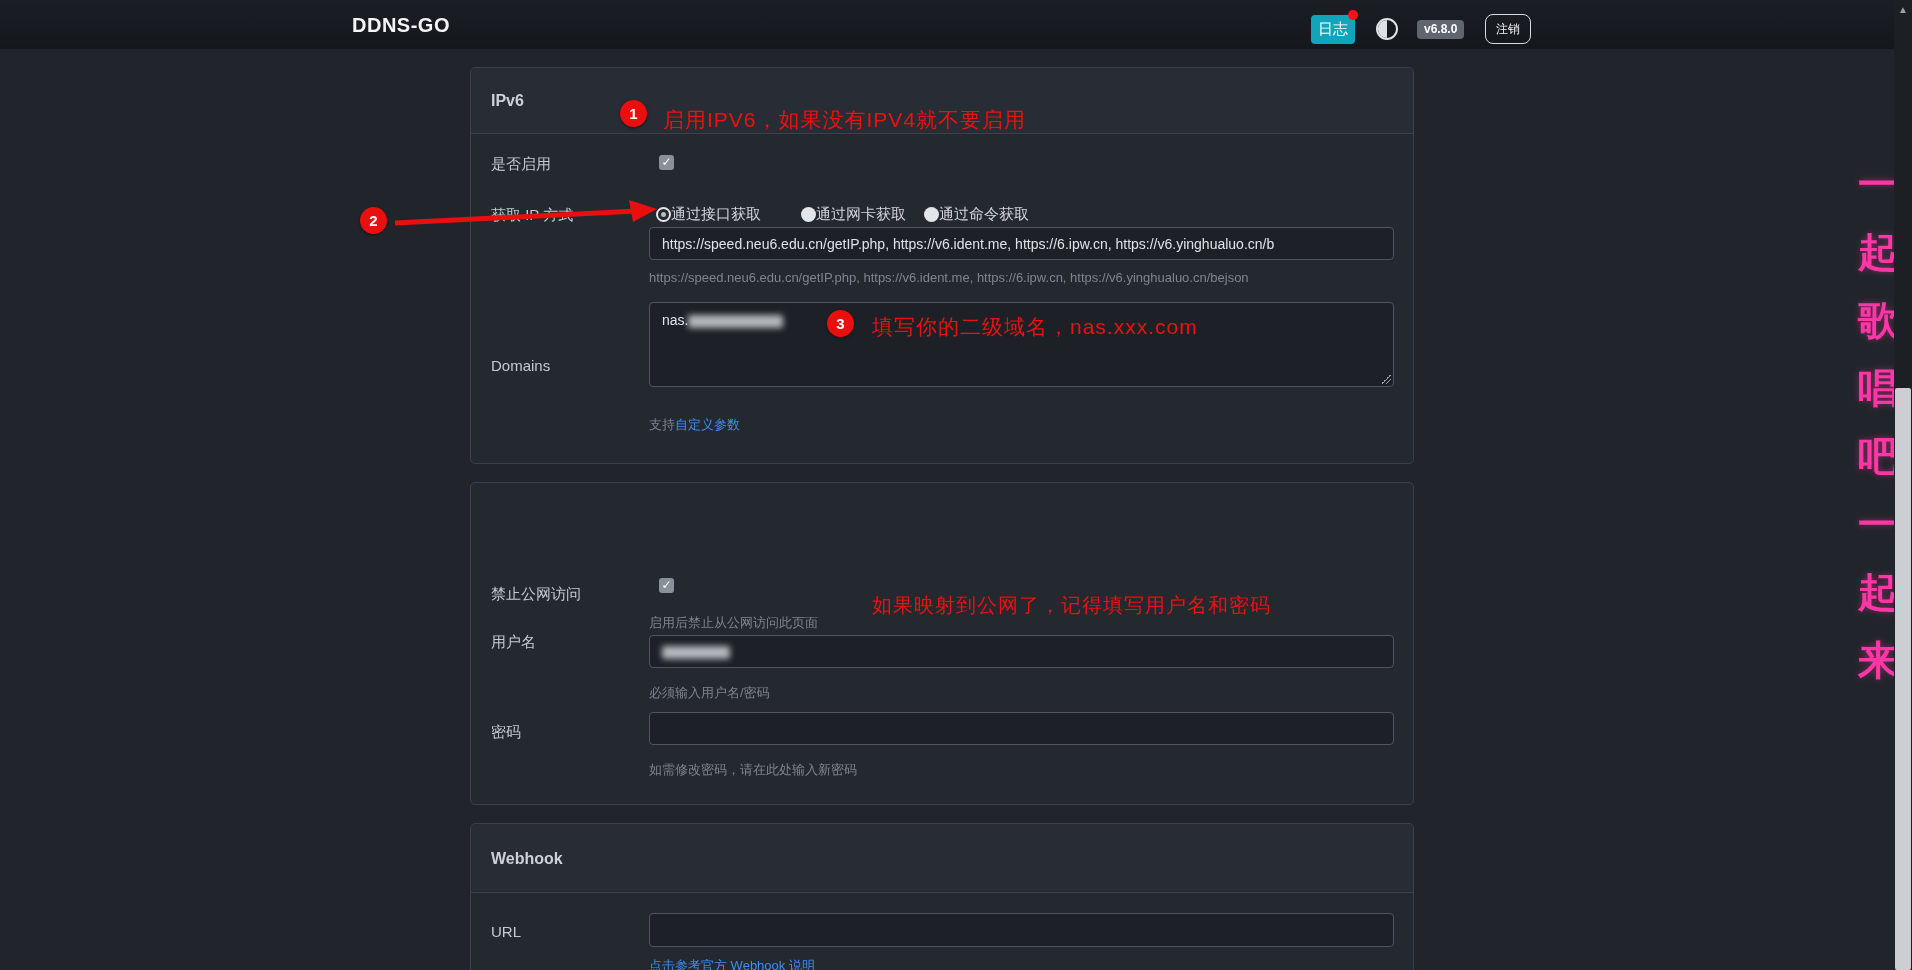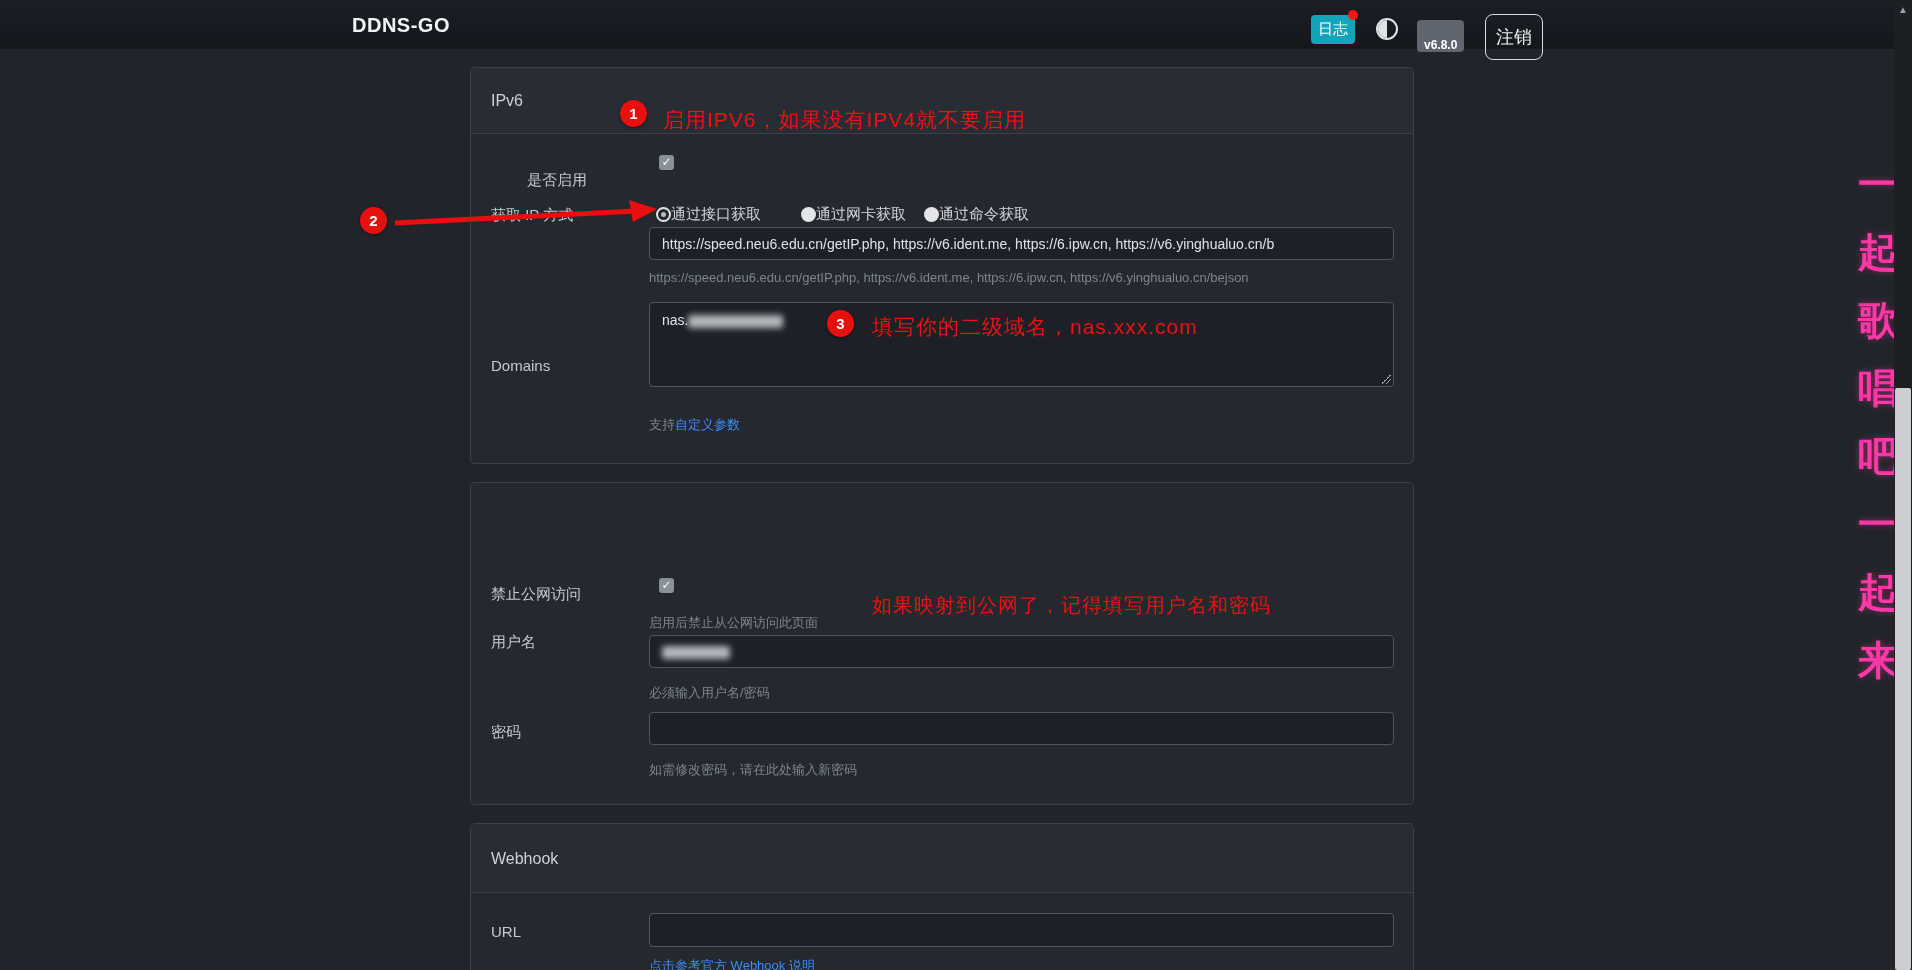--- a/index.html
+++ b/index.html
@@ -32,42 +32,42 @@
   .theme-toggle {
     position:absolute; left:1376px; top:18px; width:22px; height:22px;
     border:2px solid #dfe2e6; border-radius:50%; cursor:pointer; overflow:hidden;
     background:transparent;
   }
   .theme-toggle .half {
     position:absolute; left:0; top:0; width:50%; height:100%;
     background:#dfe2e6;
   }
   .version-badge {
-    position:absolute; left:1417px; top:20px; height:19px; padding:16px 7px;
+    position:absolute; left:1417px; top:20px; height:19px; padding:0 7px;
     background:#5f6670; color:#fff; font-size:12px; font-weight:bold;
     border-radius:4px; line-height:19px;
   }
   .logout-btn {
-    position:absolute; left:1485px; top:14px; height:46px; padding:0 10px;
-    background:transparent; color:#eef0f3; font-size:18px;
+    position:absolute; left:1485px; top:14px; height:30px; padding:0 10px;
+    background:transparent; color:#eef0f3; font-size:12px;
     border:1px solid #d8dbdf; border-radius:8px; cursor:pointer;
   }
   
   .card {
     position:absolute; left:470px; width:944px;
     background:#24282f; border:1px solid #3c4149; border-radius:5px;
   }
   .card-header {
     position:absolute; left:0; top:0; width:100%; height:66px;
     background:#282c34; border-bottom:1px solid #3c4149;
     border-radius:5px 5px 0 0;
   }
   .card-title {
     position:absolute; left:20px; top:24px;
-    font-size:16px; font-weight:400; color:#ced2d8;
+    font-size:16px; font-weight:700; color:#ced2d8;
   }
   .form-label { position:absolute; left:20px; font-size:15px; color:#c6cad0; }
   .helper { position:absolute; left:178px; font-size:13px; color:#7f858d; }
   .text-input {
     position:absolute; left:178px; width:745px; height:33px;
     background:#1d2026; border:1px solid #50565e; border-radius:4px;
     color:#dfe2e6; font-size:14px; padding:0 12px;
     font-family:"Liberation Sans","DejaVu Sans",sans-serif;
     white-space:nowrap; overflow:hidden;
   }
@@ -153,21 +153,21 @@
     </div>
   <div class="version-badge">v6.8.0</div>
   <button class="logout-btn">注销</button>
 </div>
 
 <div class="card" style="top:67px; height:397px;">
   <div class="card-header">
     <div class="card-title">IPv6</div>
   </div>
 
-  <div class="form-label" style="top:103px;margin-left:36px;">是否启用</div>
+  <div class="form-label" style="top:87px;">是否启用</div>
   <div class="checkbox" style="left:188px; top:87px;">✓</div>
 
   <div class="form-label" style="top:138px;">获取 IP 方式</div>
   <div class="radio-item" style="left:185px; top:137px;">
     <span class="radio-dot checked"></span>
     <span class="radio-label">通过接口获取</span>
   </div>
   <div class="radio-item" style="left:330px; top:137px;">
     <span class="radio-dot unchecked"></span>
     <span class="radio-label">通过网卡获取</span>

